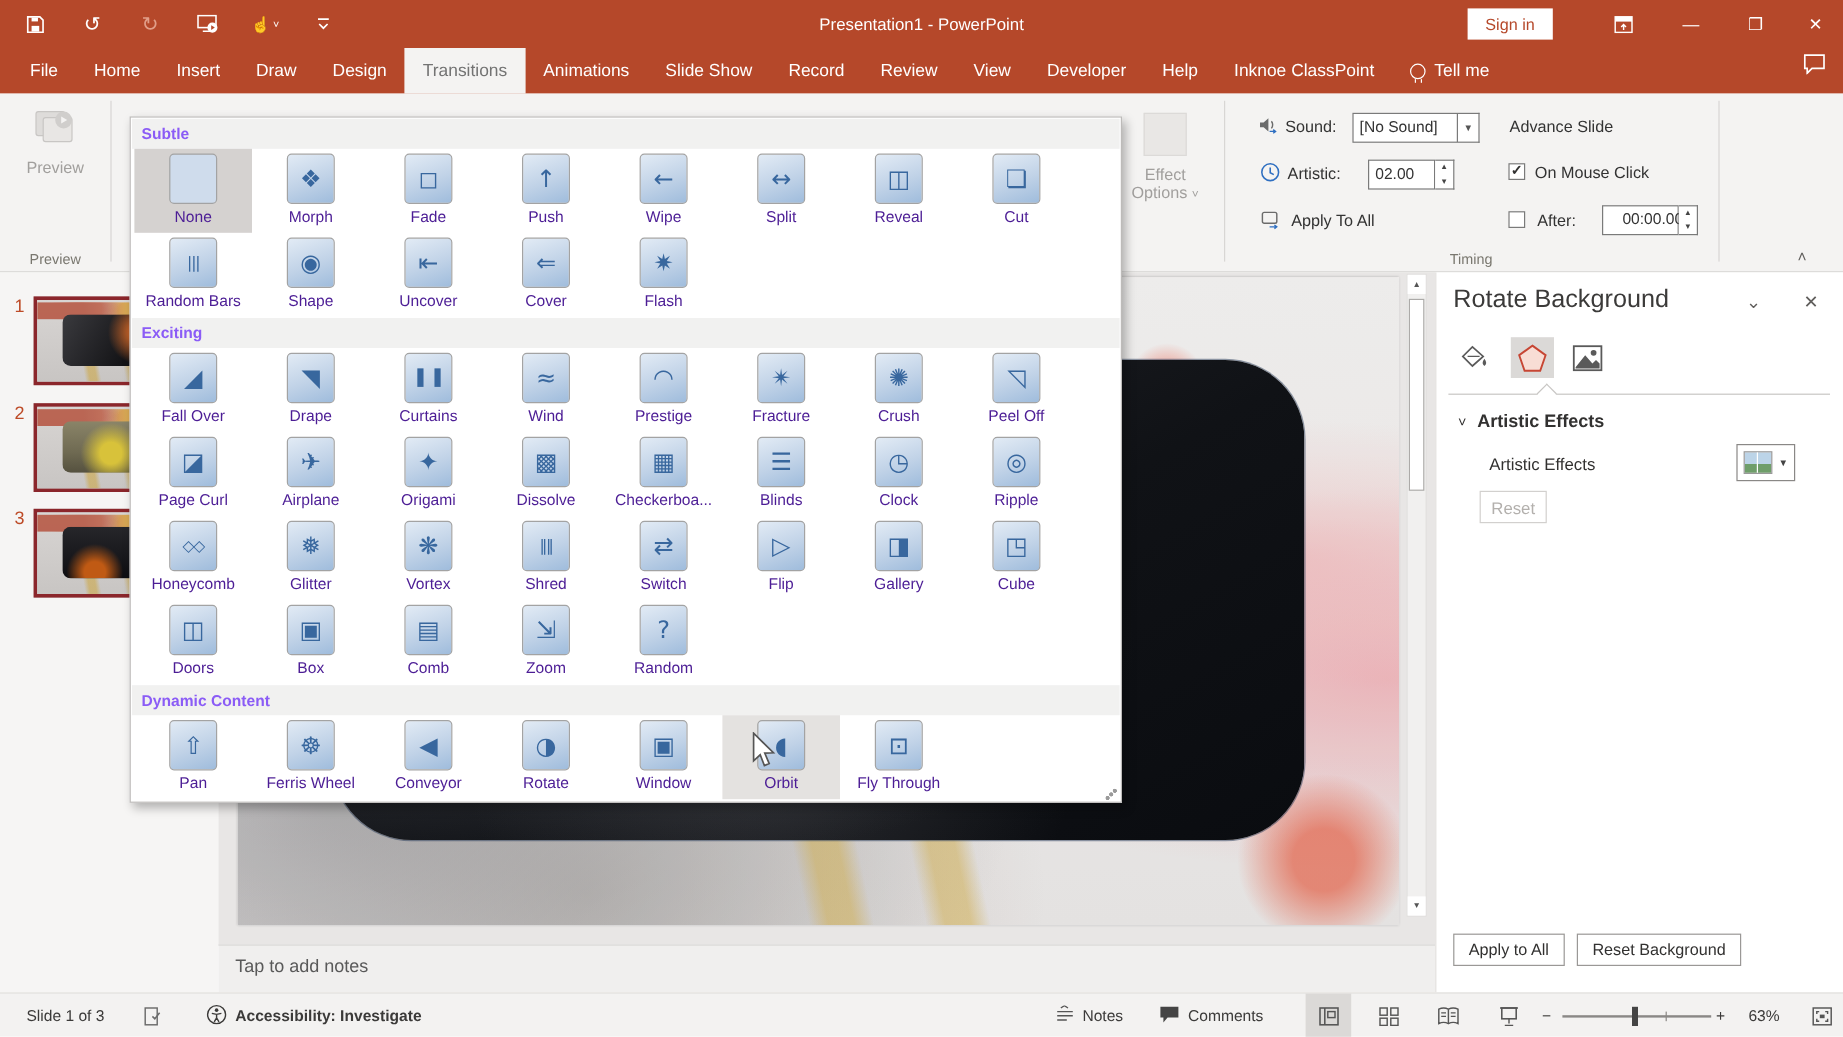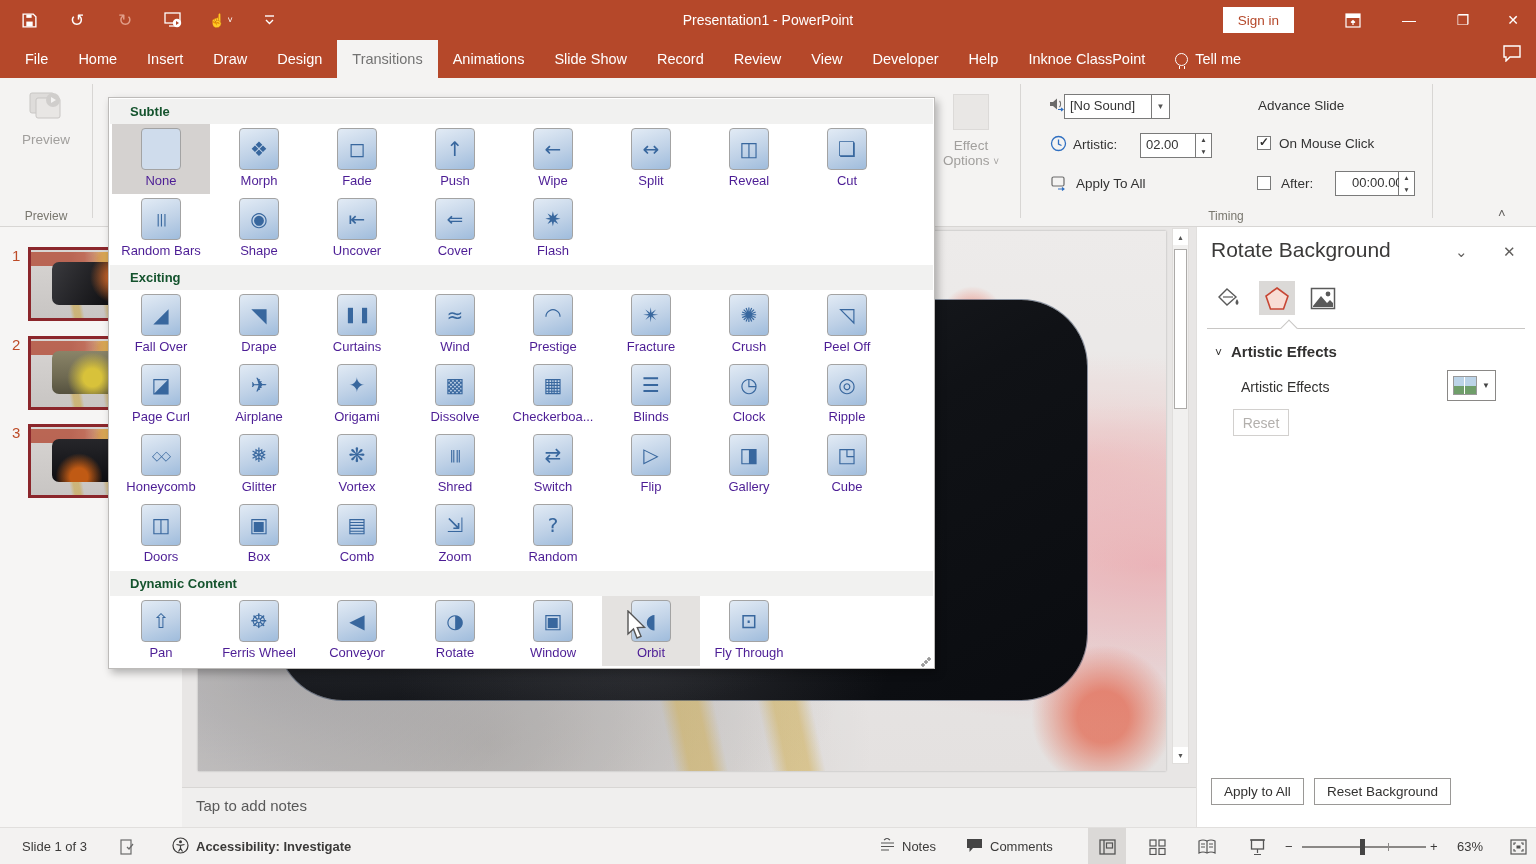--- a/index.html
+++ b/index.html
@@ -85,21 +85,21 @@
   .vscroll { position:absolute; right:7px; top:1px; width:17px; height:536px; background:#f1f0ef; border:1px solid #e0dedc; }
   .vscroll .btn { position:absolute; left:0; width:15px; height:16px; background:#fff; color:#555; font-size:7px; display:flex; align-items:center; justify-content:center; }
   .vscroll .thumb { position:absolute; left:1px; top:20px; width:13px; height:160px; background:#fff; border:1px solid #acaaa8; }
 
   
   .notesbar { position:absolute; left:182px; top:787px; width:1014px; height:40px; background:#f0efee; border-top:1px solid #d8d6d4; }
   .notesbar .ph { position:absolute; left:14px; top:9px; font-size:15px; color:#595959; }
 
   
   .gallery { position:absolute; left:108px; top:97px; width:827px; height:572px; background:#fff; border:1px solid #bdbbb9; box-shadow:3px 4px 8px rgba(0,0,0,.28); z-index:50; overflow:hidden; }
-  .gal-header { height:25px; background:#f1f1f0; color:#14532d; font-weight:bold; font-size:13px; display:flex; align-items:center; padding-left:20px; margin:1px 1px 0 1px; }
+  .gal-header { height:25px; background:#f1f1f0; color:#8b5cf6; font-weight:bold; font-size:13px; display:flex; align-items:center; padding-left:8px; margin:1px 1px 0 1px; }
   .gal-grid { display:grid; grid-template-columns:repeat(8,98px); padding:0 0 0 3px; }
   .gal-item { width:98px; height:70px; display:flex; flex-direction:column; align-items:center; padding-top:4px; cursor:default; }
   .gal-item.selected { background:#d5d2d0; }
   .gal-item.hover { background:#e4e2e0; }
   .t-icon { width:40px; height:42px; border:1px solid #a3a3a3; border-radius:4px; background:linear-gradient(160deg,#e2ebf5 0%,#c0d2e7 55%,#9fbcdc 100%); display:flex; align-items:center; justify-content:center; }
   .t-icon.plain { background:#cfdcec; }
   .glyph { font-family:"DejaVu Sans", sans-serif; font-size:20px; color:#38679e; line-height:1; }
   .glyph.small { font-size:13px; letter-spacing:-1px; }
   .t-label { margin-top:3px; font-size:13px; color:#4c1d95; white-space:nowrap; }
   .grip { position:absolute; right:3px; bottom:1px; width:10px; height:10px;
@@ -252,21 +252,21 @@
   <div class="rdivider" style="left:1020px;"></div>
 
   <span class="rlabel" style="left:1048px; top:17px;">
     <svg width="18" height="18" viewBox="0 0 18 18">
         <path d="M2 7h3l4-3.5v11L5 11H2z" fill="#6b6b6b"></path>
         <path d="M11.5 6c1.4 1.6 1.4 4.4 0 6" stroke="#6b6b6b" fill="none" stroke-width="1.2"></path>
         <path d="M10 14.5h5M13 13l2 1.5-2 1.5" stroke="#2f6fc1" fill="none" stroke-width="1.1"></path>
       </svg>
   </span>
   <span class="rlabel" style="left:1071px; top:20px;">Sound:</span>
-  <div class="combo" style="left:1064px; top:16px;border-radius:11px;">
+  <div class="combo" style="left:1127px; top:16px;border-radius:11px;">
     <span class="val">[No Sound]</span>
     <span class="drop">▼</span>
   </div>
 
   <span class="rlabel" style="left:1050px; top:57px;">
     <svg width="17" height="17" viewBox="0 0 17 17">
         <circle cx="8.5" cy="8.5" r="7" fill="none" stroke="#2f6fc1" stroke-width="1.3"></circle>
         <path d="M8.5 4.5V9l3 1.5" fill="none" stroke="#2f6fc1" stroke-width="1.3"></path>
       </svg>
   </span>

